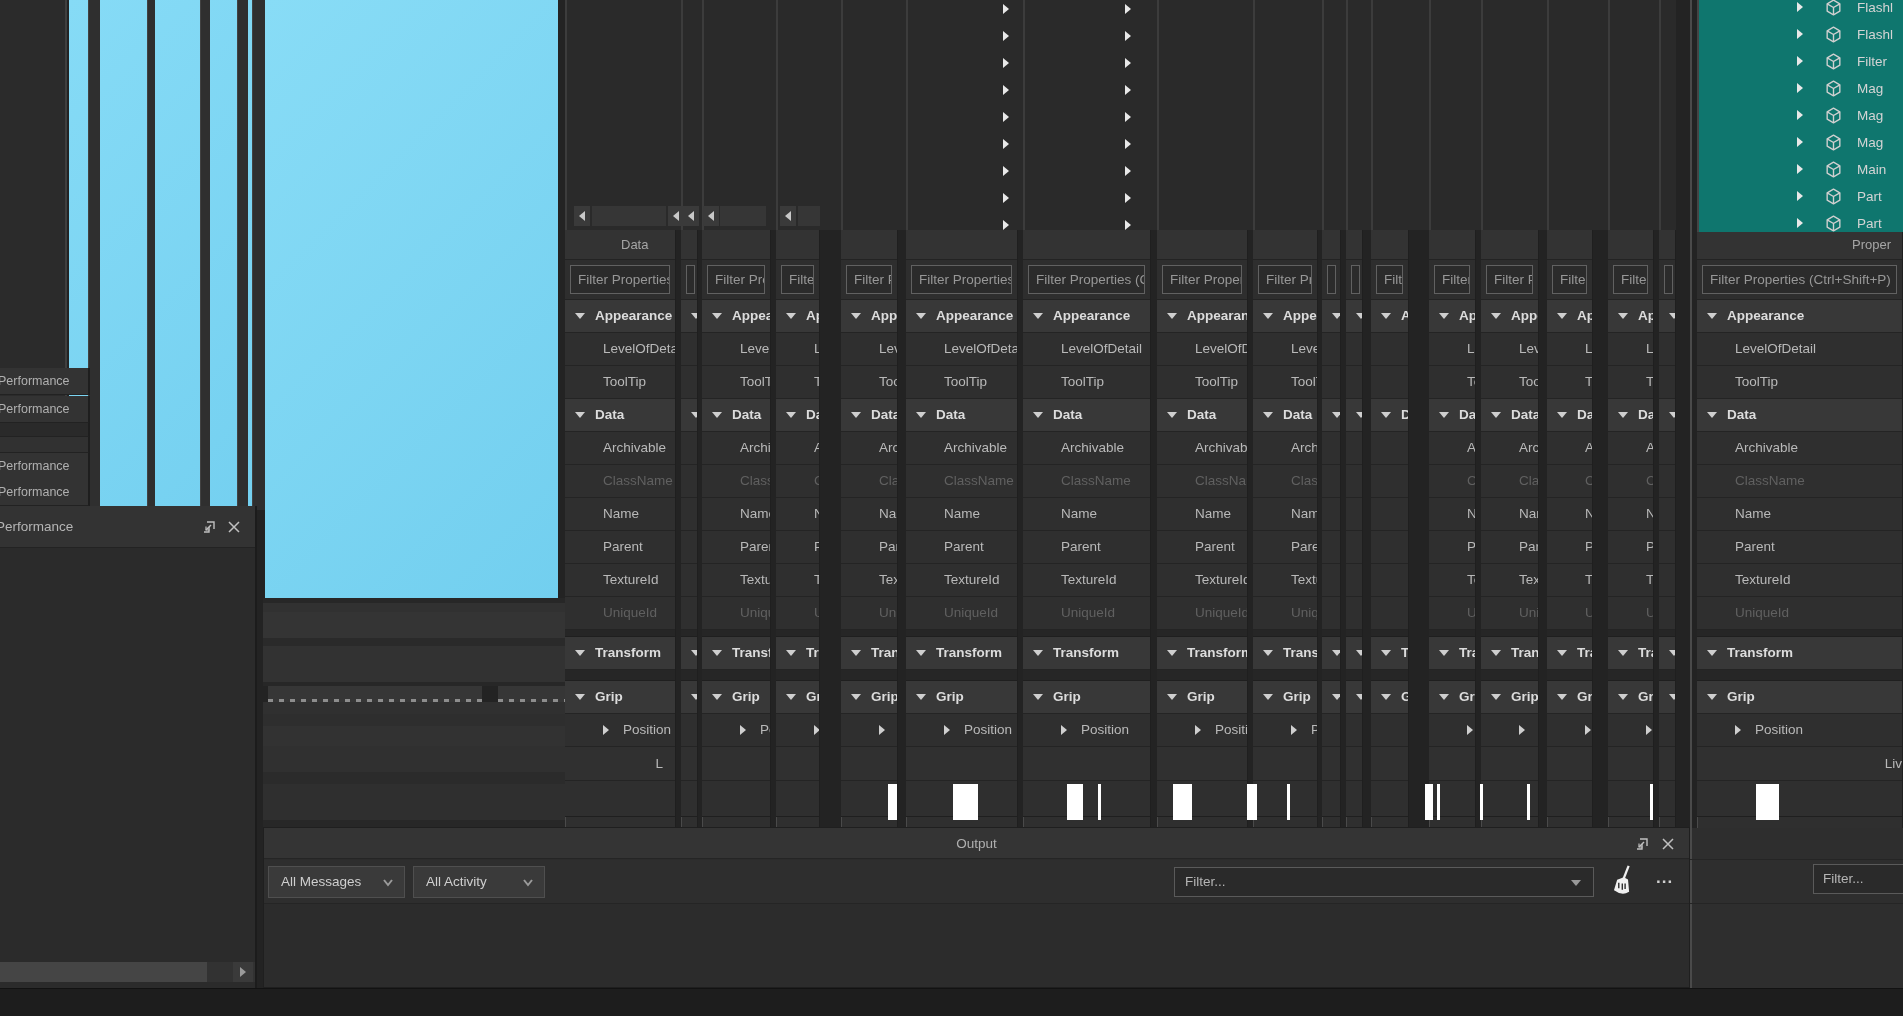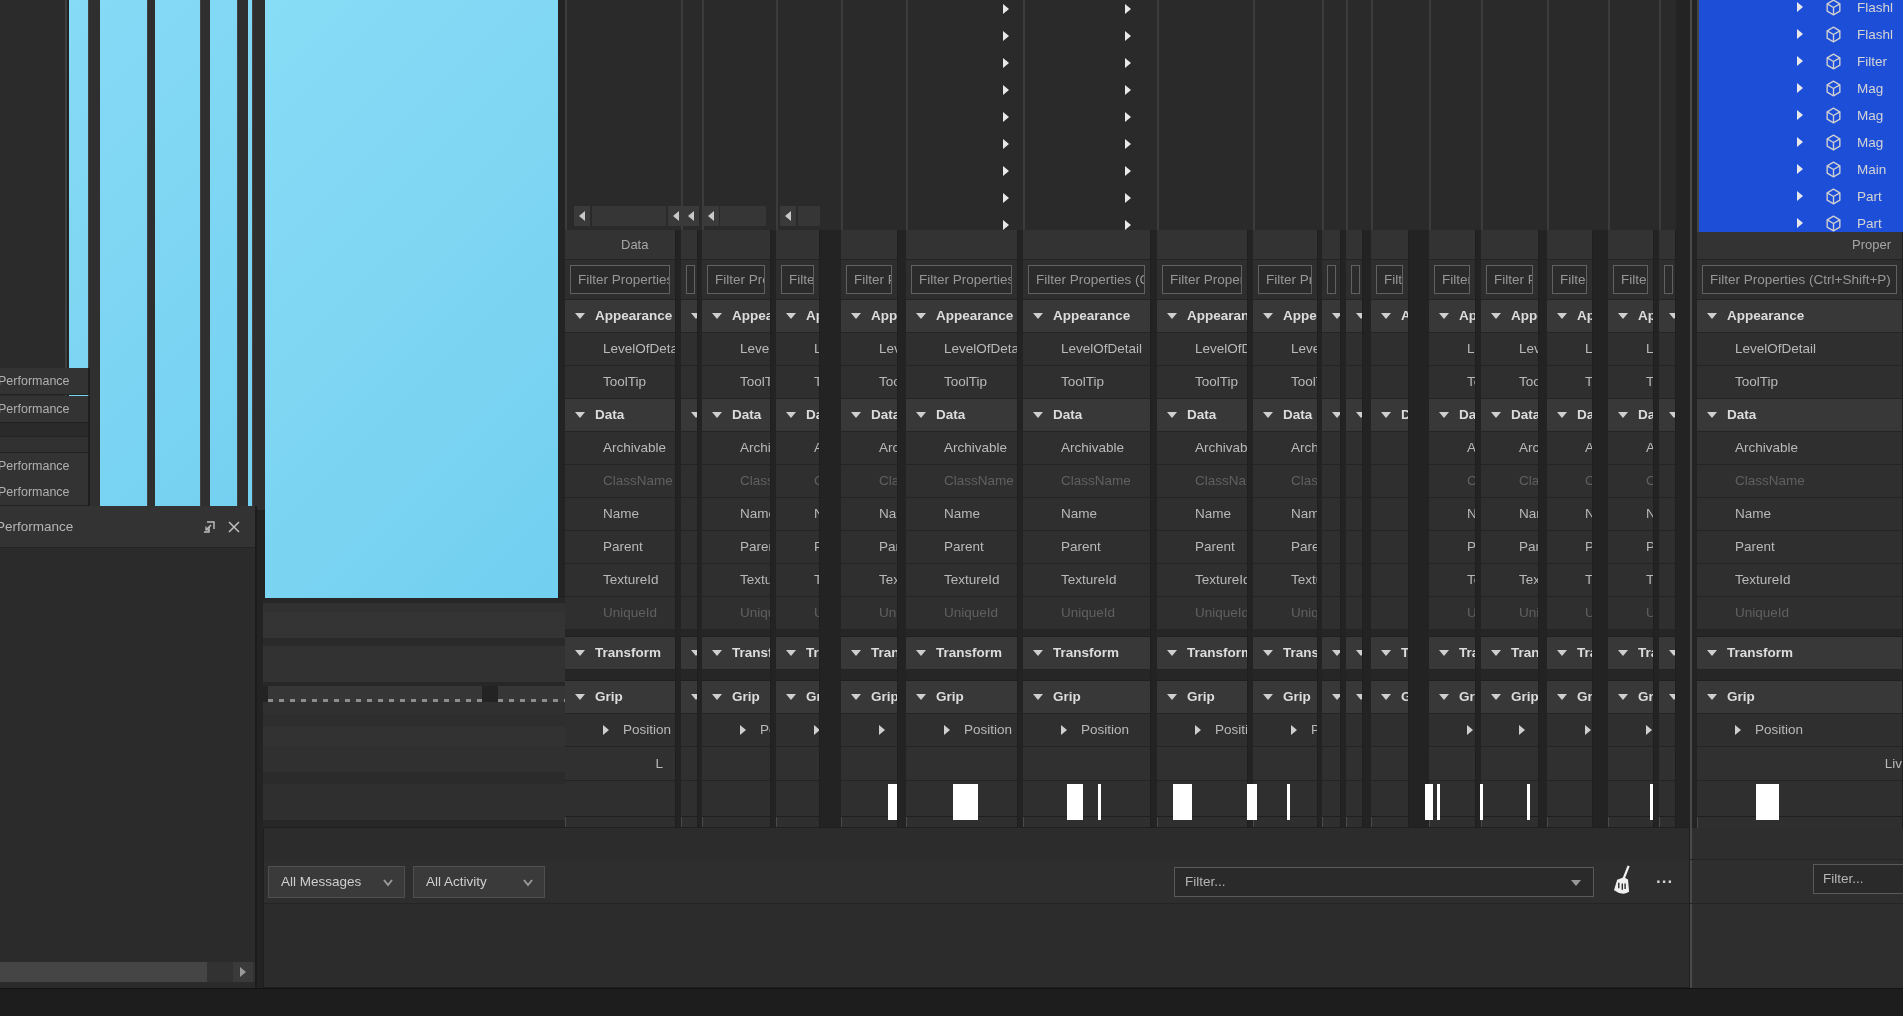--- a/index.html
+++ b/index.html
@@ -36,21 +36,21 @@
   .psep{height:7px;background:#262626;border-bottom:1px solid #1f1f1f;}
   .psep2{height:11px;background:#262626;border-bottom:1px solid #1f1f1f;}
   .ptail{height:34px;border-bottom:1px solid #242424;background:#303030;color:#b9b9b9;
          font-size:13.5px;line-height:33px;text-align:right;padding-right:12px;white-space:nowrap;overflow:hidden;}
   .partifact{height:36px;background:#2f2f2f;border-bottom:1px solid #1f1f1f;}
   .white-bar{position:absolute;top:784px;height:36px;background:#ffffff;}
   
   .hsbtn{position:absolute;top:206px;width:16px;height:20px;background:#3a3a3a;display:flex;align-items:center;justify-content:center;}
   .hstrack{position:absolute;top:206px;height:20px;background:#363636;}
   
-  #explorer{left:1697px;top:0;width:206px;height:232px;background:#1d4ed8;overflow:hidden;
+  #explorer{left:1697px;top:0;width:206px;height:232px;background:#0f766e;overflow:hidden;
             box-shadow:inset 2px 0 0 #444444;}
   .exp-item{position:absolute;left:0;width:206px;height:27px;line-height:27px;color:#d4d4d4;font-size:13.5px;}
   .exp-item .tri-right{position:absolute;left:100px;top:8px;}
   .exp-item svg{position:absolute;left:127px;top:4px;}
   .exp-item .elbl{position:absolute;left:160px;white-space:nowrap;}
   
   #leftcol{left:0;top:0;width:67px;height:510px;background:#2b2b2b;border-right:2px solid #3f3f3f;}
   #bluestripes{left:69px;top:0;width:196px;height:510px;background:linear-gradient(135deg,#86dbf6,#74d0f0);}
   .darkstripe{position:absolute;top:0;height:510px;background:#2f2f2f;box-shadow:inset 1px 0 0 #424242;}
   #bigblue{left:265px;top:0;width:295px;height:598px;background:linear-gradient(135deg,#88dcf6,#72cfef);}
@@ -1161,20 +1161,36 @@
           <path d="M9 9 L9 16"></path>
         </svg>
         <span class="elbl">Part</span>
       </div>
     </div>
   <div class="abs" id="gapband">
       <div class="edge"></div>
     </div>
 
   <div class="abs" id="output">
+    <div id="out-title">
+      <span>Output</span>
+      <div class="winbtn" style="left:1370px;top:8px;">
+        <svg width="14" height="14" viewBox="0 0 14 14" stroke="#c0c0c0" stroke-width="1.4" fill="none">
+          <path d="M5 2 h7 v7"></path>
+            <path d="M2 12 h5 v-5"></path>
+            <path d="M9 5 L4 10"></path>
+            <path d="M4 6.5 V10 H7.5" stroke-width="1.2"></path>
+        </svg>
+      </div>
+      <div class="winbtn" style="left:1396px;top:8px;">
+        <svg width="12" height="12" viewBox="0 0 12 12" stroke="#c0c0c0" stroke-width="1.5">
+          <path d="M1 1 L11 11 M11 1 L1 11"></path>
+        </svg>
+      </div>
+    </div>
     <div id="out-toolbar">
       <div class="obtn" style="left:4px;width:137px;">
         <span>All Messages</span>
         <svg width="12" height="10" viewBox="0 0 12 10" fill="none" stroke="#9a9a9a" stroke-width="2">
             <path d="M2 2 L6 7 L10 2"></path>
           </svg>
       </div>
       <div class="obtn" style="left:149px;width:132px;">
         <span>All Activity</span>
         <svg width="12" height="10" viewBox="0 0 12 10" fill="none" stroke="#9a9a9a" stroke-width="2">

